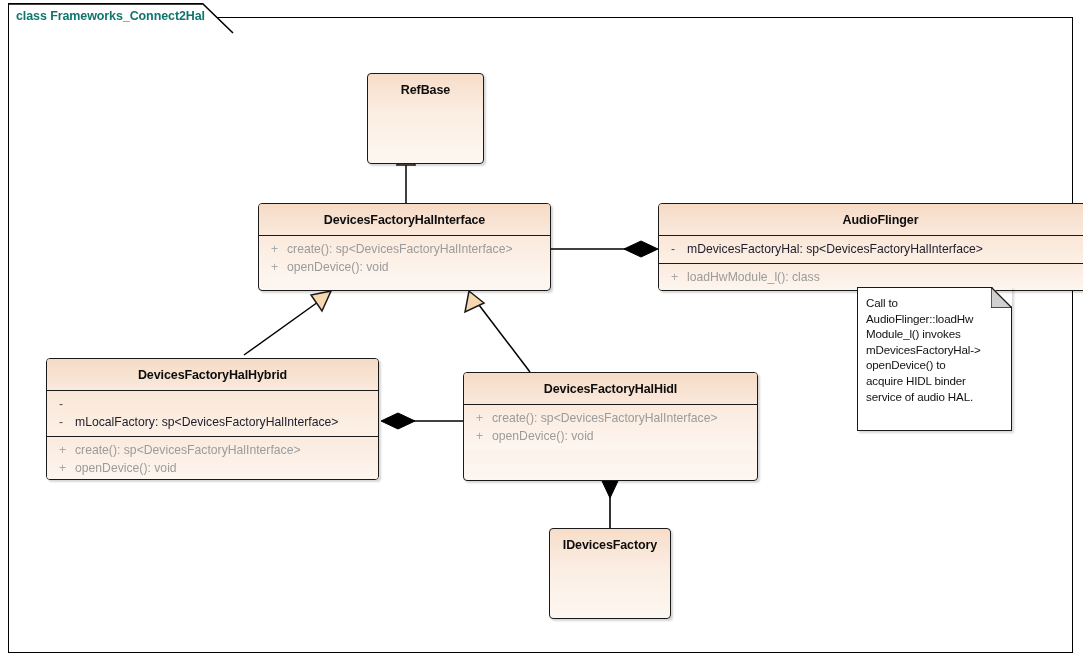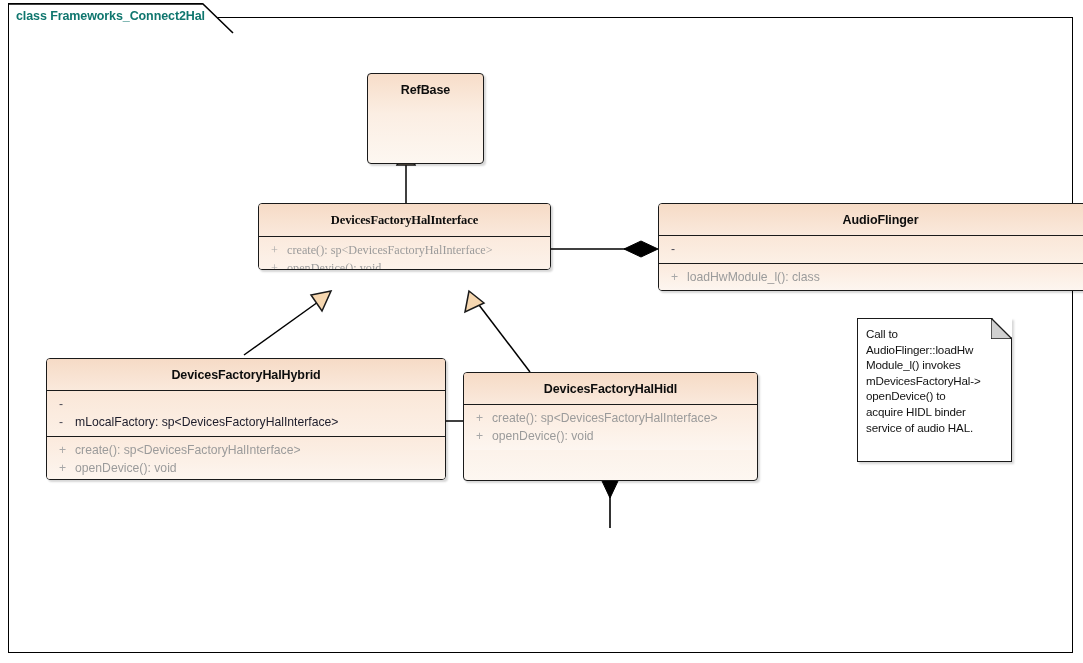--- a/index.html
+++ b/index.html
@@ -119,21 +119,20 @@
   .member.meth { color: #9b9b9b; }
   .member.meth .vis { color: #a8a8a8; }
 
   
   .note {
     position: absolute;
     box-sizing: border-box;
     background: #ffffff;
     border: 1.3px solid #1a1a1a;
     box-shadow: 2px 2px 2px rgba(0,0,0,0.16);
-    margin-top: 31px;
   }
   .note-body {
     position: absolute;
     left: 0; top: 0;
     width: 100%;
     height: 100%;
     background: #ffffff;
     clip-path: polygon(0 0, calc(100% - 20px) 0, 100% 20px, 100% 100%, 0 100%);
     border: 1.3px solid #1a1a1a;
     box-sizing: border-box;
@@ -202,50 +201,51 @@
     <g>
       <line x1="610" y1="490" x2="610" y2="528" stroke="#000" stroke-width="1.6"></line>
       <polygon points="610,465 602,481 610,498 618,481" fill="#000000" stroke="#000000" stroke-width="1"></polygon>
     </g>
   </svg>
 
   <div class="uml plain" style="left:367px; top:57px; width:117px; height:91px;margin-top:16px;">
     <div class="hdr">RefBase</div>
   </div>
 
-  <div class="uml" style="left:258px; top:203px; width:293px; height:67px;font-family:Liberation Serif, serif;">
+  <div class="uml" style="left:258px; top:203px; width:293px; height:88px;">
     <div class="hdr">DevicesFactoryHalInterface</div>
     <div class="compartment">
       <div class="member meth">
         <span class="vis">+</span>
         <span>create(): sp&lt;DevicesFactoryHalInterface&gt;</span>
       </div>
       <div class="member meth">
         <span class="vis">+</span>
         <span>openDevice(): void</span>
       </div>
     </div>
   </div>
 
   <div class="uml" style="left:658px; top:203px; width:445px; height:88px;">
     <div class="hdr">AudioFlinger</div>
     <div class="compartment attrs">
       <div class="member attr">
         <span class="vis">-</span>
+        <span>mDevicesFactoryHal: sp&lt;DevicesFactoryHalInterface&gt;</span>
       </div>
     </div>
     <div class="compartment">
       <div class="member meth">
         <span class="vis">+</span>
         <span>loadHwModule_l(): class</span>
       </div>
     </div>
   </div>
 
-  <div class="uml" style="left:46px; top:358px; width:400px; height:122px;">
+  <div class="uml" style="left:46px; top:358px; width:333px; height:122px;">
     <div class="hdr">DevicesFactoryHalHybrid</div>
     <div class="compartment attrs">
       <div class="member attr">
         <span class="vis">-</span>
       </div>
       <div class="member attr">
         <span class="vis">-</span>
         <span>mLocalFactory: sp&lt;DevicesFactoryHalInterface&gt;</span>
       </div>
     </div>
@@ -268,20 +268,23 @@
         <span class="vis">+</span>
         <span>create(): sp&lt;DevicesFactoryHalInterface&gt;</span>
       </div>
       <div class="member meth">
         <span class="vis">+</span>
         <span>openDevice(): void</span>
       </div>
     </div>
   </div>
 
+  <div class="uml plain" style="left:549px; top:528px; width:122px; height:91px;">
+    <div class="hdr">IDevicesFactory</div>
+  </div>
 
   <div class="note" style="left:857px; top:287px; width:155px; height:144px; border:none; background:transparent;">
     <div class="note-body"></div>
     <svg class="note-fold" viewBox="0 0 21 21">
       <polygon points="0,0 21,21 0,21" fill="#d0d0d0" stroke="#1a1a1a" stroke-width="1.3"></polygon>
     </svg>
     <div class="note-text">Call to
 AudioFlinger::loadHw
 Module_l() invokes
 mDevicesFactoryHal-&gt;

